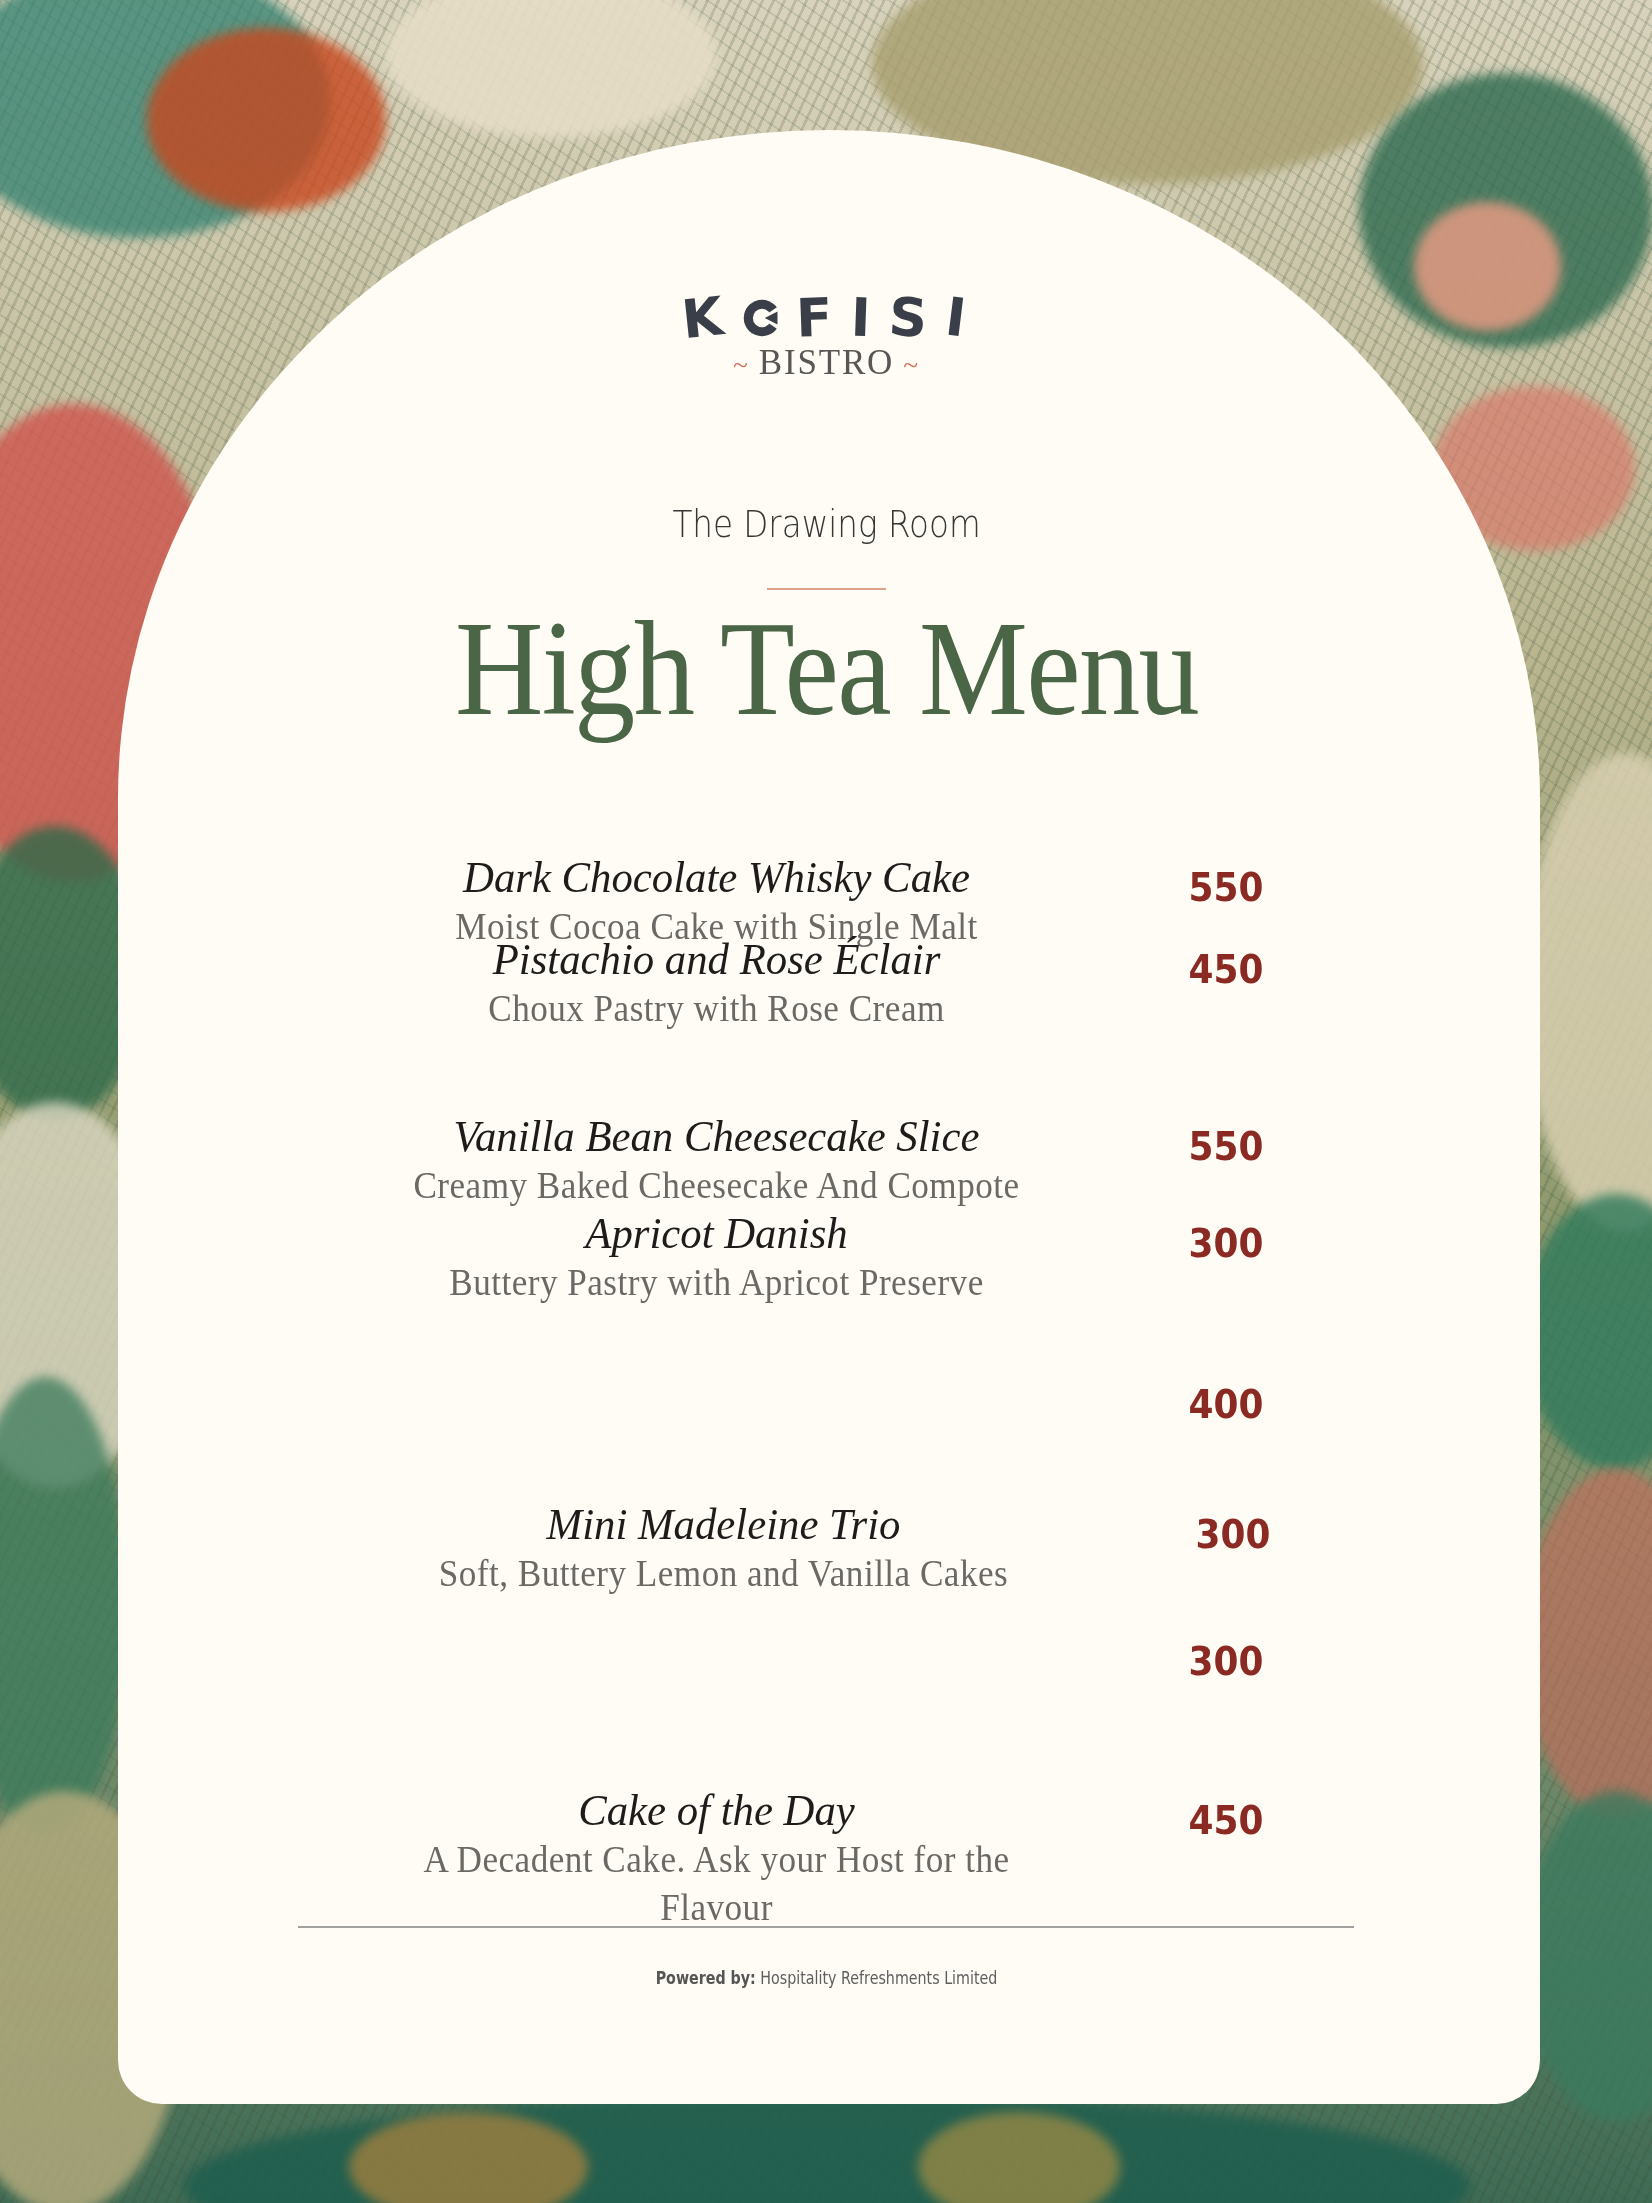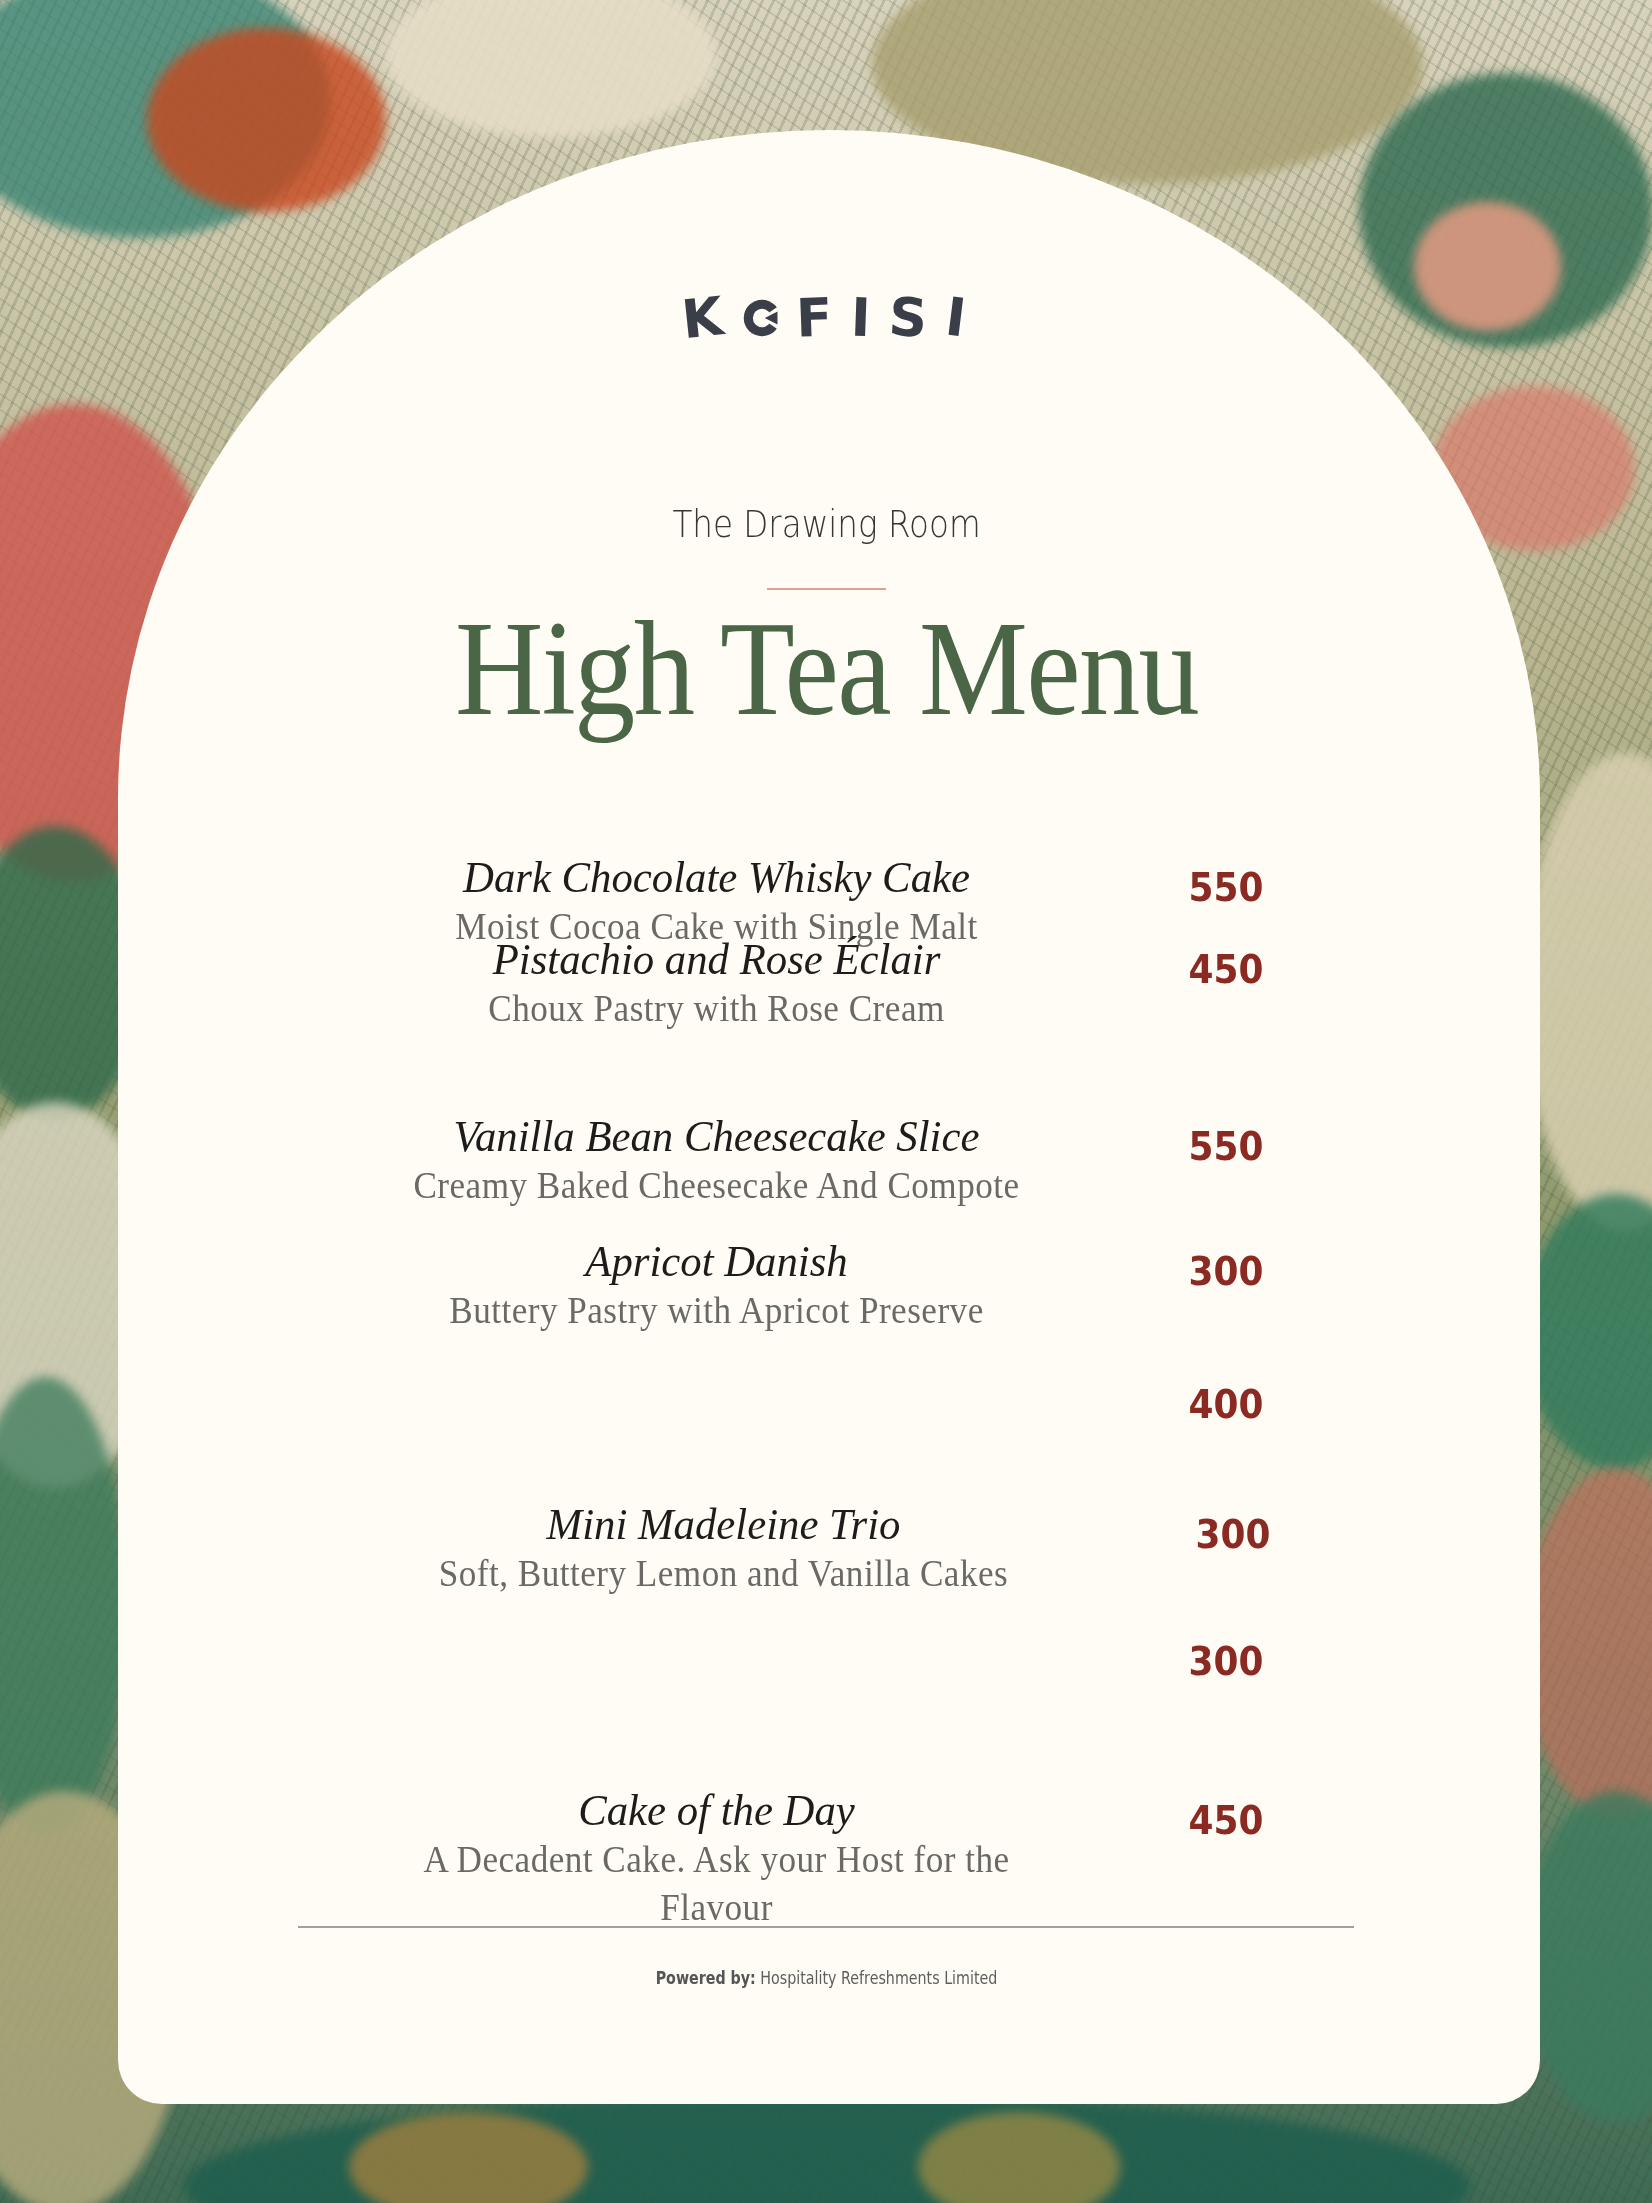--- a/index.html
+++ b/index.html
@@ -115,20 +115,23 @@
       <circle cx="23" cy="23" r="20" fill="#3a3e48"></circle>
       <circle cx="23" cy="23" r="10" fill="#fffcf5"></circle>
       <polygon points="22,23 44,8 44,38" fill="#fffcf5"></polygon>
       <polygon points="26,23 40,16 40,30" fill="#3a3e48"></polygon>
     </svg>
     <span class="f">F</span>
     <span class="i1">I</span>
     <span class="s">S</span>
     <span class="i2">I</span>
   </div>
+  <div class="logo-sub">
+    <span class="dash">~</span><span>BISTRO</span><span class="dash">~</span>
+  </div>
 </div>
 
 <div class="venue">The Drawing Room</div>
 <div class="divider-top"></div>
 <div class="title">High Tea Menu</div>
 
 <div>
   <div class="menu-item" style="top:852px;">
     <div class="item-text">
       <div class="item-name">Dark Chocolate Whisky Cake</div>
@@ -143,21 +146,21 @@
     </div>
     <div class="item-price">450</div>
   </div>
   <div class="menu-item" style="top:1111px;padding-left:48px;">
     <div class="item-text">
       <div class="item-name">Vanilla Bean Cheesecake Slice</div>
       <div class="item-desc">Creamy Baked Cheesecake And Compote</div>
     </div>
     <div class="item-price">550</div>
   </div>
-  <div class="menu-item" style="top:1236px;">
+  <div class="menu-item" style="top:1208px;">
     <div class="item-text">
       <div class="item-name">Apricot Danish</div>
       <div class="item-desc">Buttery Pastry with Apricot Preserve</div>
     </div>
     <div class="item-price">300</div>
   </div>
   <div class="menu-item" style="top:1369px;">
     <div class="item-price">400</div>
   </div>
   <div class="menu-item" style="top:1499px;margin-left:7px;">

